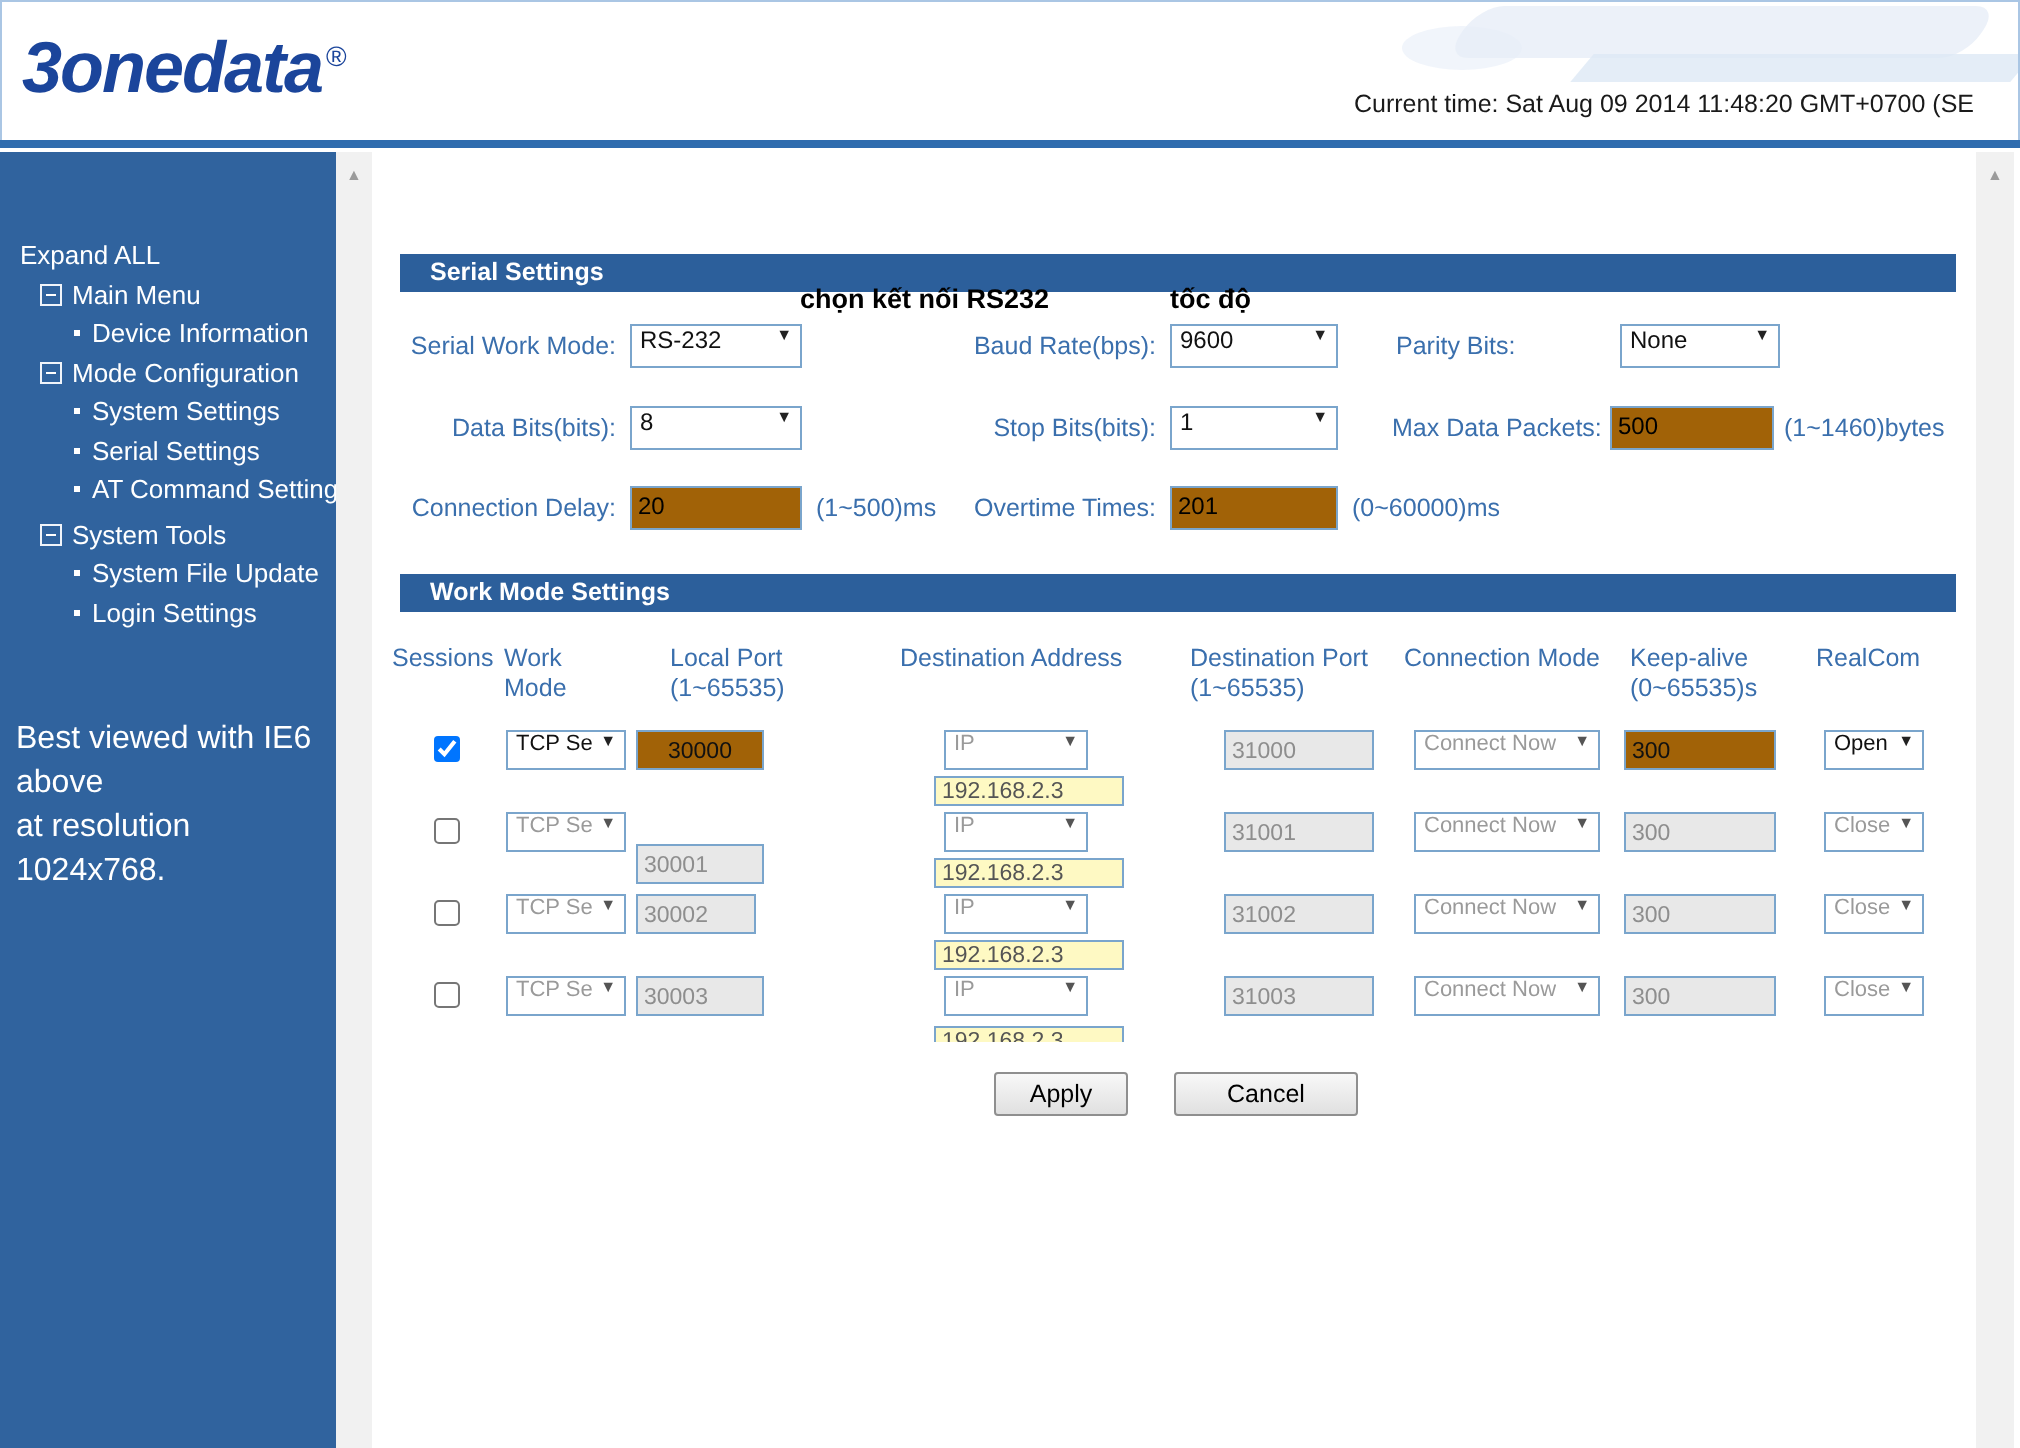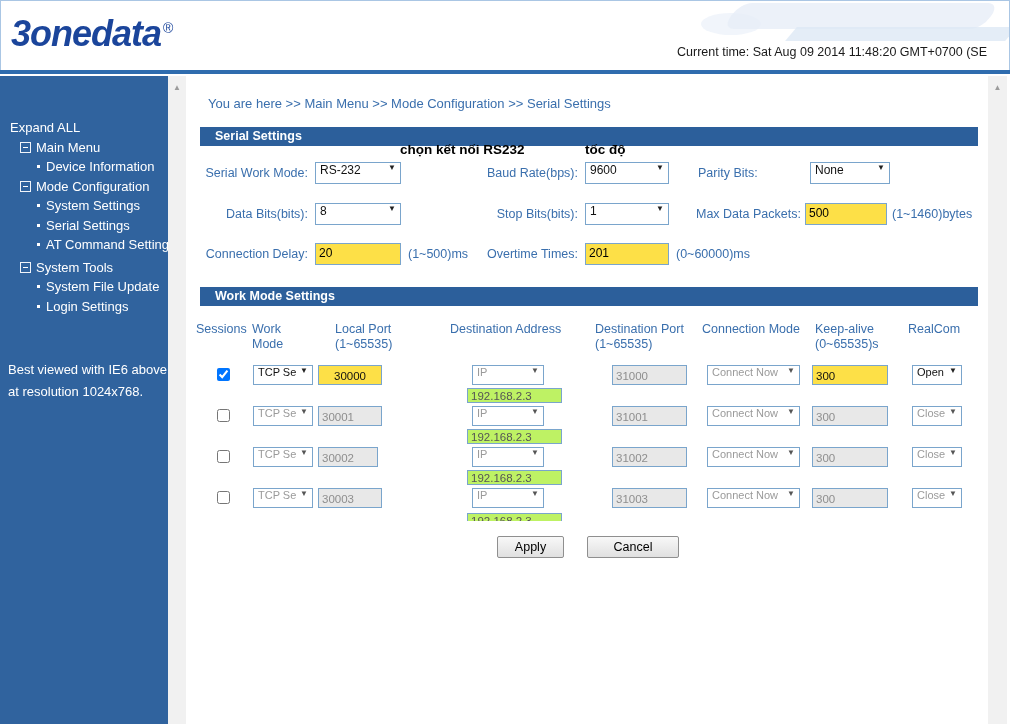--- a/index.html
+++ b/index.html
@@ -24,21 +24,21 @@
   #sidebar { position:absolute; left:0; top:76px; width:168px; height:648px; background:#30639e;
              color:#fff; font-size:13px; }
   .sb-item { position:relative; height:19.5px; line-height:19.5px; white-space:nowrap; cursor:pointer; }
   .sb-l0 { padding-left:10px; }
   .sb-l1 { padding-left:36px; }
   .sb-l2 { padding-left:46px; }
   .minus-box { position:absolute; left:20px; top:4px; width:11px; height:11px;
                border:1px solid #f0f4fa; background:#30639e; }
   .minus-box::after { content:""; position:absolute; left:2px; top:4px; width:5px; height:1px; background:#fff; }
   .sq-bullet { position:absolute; left:37px; top:8px; width:3px; height:3px; background:#fff; }
-  #sb-footer { position:absolute; left:8px; top:283px; font-size:13px; line-height:22px; color:#fff; }
+  #sb-footer { position:absolute; left:8px; top:283px; font-size:16px; line-height:22px; color:#fff; }
 
   
   .scrollbar { position:absolute; top:76px; height:648px; background:#f1f1f1; }
   #sb-left  { left:168px; width:18px; }
   #sb-right { left:988px; width:19px; }
   .sb-arrow { display:block; text-align:center; color:#9b9b9b; font-size:8px; padding-top:7px; }
 
   
   #content { position:absolute; left:186px; top:76px; width:802px; height:648px; background:#fff; }
   #breadcrumb { position:absolute; left:22px; top:20px; font-size:13px; color:#3a6fad; }
@@ -53,30 +53,30 @@
   .flabel { position:absolute; font-size:12.5px; color:#3a6fad; white-space:nowrap; }
   .r { text-align:right; }
   .hint { position:absolute; font-size:12.5px; color:#3a6fad; white-space:nowrap; }
 
   .fake-select { position:absolute; height:22px; border:1px solid #7aa5cc; background:#fff;
                  display:flex; align-items:flex-start; justify-content:space-between;
                  padding:0 4px; font-size:12px; color:#111; cursor:default; }
   .fake-select .stxt { white-space:nowrap; overflow:hidden; }
   .fake-select .arr { font-size:8px; color:#222; margin-left:3px; flex:0 0 auto; }
 
-  .txt-input { position:absolute; height:22px; border:1px solid #7aa5cc; background:#fde047;
+  .txt-input { position:absolute; height:22px; border:1px solid #7aa5cc; background:#a16207;
                font-size:12px; color:#111; padding:2px 3px 0 3px; font-family:"Liberation Sans",sans-serif; }
 
   
   .t-select { height:20px; font-size:11px; }
   .t-input  { height:20px; font-size:11.5px; }
   .gray-bg  { background:#e8e8e8 !important; color:#8e8e8e !important; }
   .gray-txt { color:#9a9a9a !important; }
   .gray-txt .arr { color:#555 !important; }
-  .ip-input { background:#bef264; color:#555; height:15px; font-size:11.5px; padding-top:1px; }
+  .ip-input { background:#fef9c3; color:#555; height:15px; font-size:11.5px; padding-top:1px; }
   .ip-clip  { position:absolute; overflow:hidden; }
   .ip-clip .ip-input { position:static; width:100%; }
 
   .thead { position:absolute; font-size:12.5px; color:#3a6fad; line-height:15px; }
   .chk { position:absolute; width:13px; height:13px; }
 
   .btn { position:absolute; height:22px; border:1px solid #8f8f8f; border-radius:2px;
          background:linear-gradient(to bottom,#f8f8f8,#e0e0e0); font-size:12.5px; color:#000;
          font-family:"Liberation Sans",sans-serif; cursor:pointer; }
 </style>
@@ -140,21 +140,20 @@
 </div>
 
 <div class="scrollbar" id="sb-left">
   <span class="sb-arrow">▲</span>
 </div>
 <div class="scrollbar" id="sb-right">
   <span class="sb-arrow">▲</span>
 </div>
 
 <div id="content">
-  <div id="breadcrumb">You are here &gt;&gt; Main Menu &gt;&gt; Mode Configuration &gt;&gt; Serial Settings</div>
 
   <div class="section-bar" id="bar-serial">
     <span>Serial Settings</span>
   </div>
 
   <div class="annot" id="annot1">chọn kết nối RS232</div>
   <div class="annot" id="annot2">tốc độ</div>
 
   <div class="flabel r" style="left:2px;top:90px;width:120px">Serial Work Mode:</div>
   <div class="fake-select" style="left:129px;top:86px;width:86px">
@@ -251,21 +250,21 @@
   <div class="fake-select t-select" style="left:726px;top:289px;width:50px">
     <span class="stxt">Open</span>
     <span class="arr">▼</span>
   </div>
 
   <input type="checkbox" class="chk" style="left: 31px; top: 333px;">
   <div class="fake-select t-select gray-txt" style="left:67px;top:330px;width:60px">
     <span class="stxt">TCP Serve</span>
     <span class="arr">▼</span>
   </div>
-  <input class="txt-input t-input gray-bg" style="left: 132px; top: 330px; width: 64px;" value="30001">
+  <input class="txt-input t-input gray-bg" style="left: 132px; top: 346px; width: 64px;" value="30001">
   <div class="fake-select t-select gray-txt" style="left:286px;top:330px;width:72px">
     <span class="stxt">IP</span>
     <span class="arr">▼</span>
   </div>
   <input class="txt-input t-input ip-input" style="left: 281px; top: 353px; width: 95px;" value="192.168.2.3">
   <input class="txt-input t-input gray-bg" style="left: 426px; top: 330px; width: 75px;" value="31001">
   <div class="fake-select t-select gray-txt" style="left:521px;top:330px;width:93px">
     <span class="stxt">Connect Now</span>
     <span class="arr">▼</span>
   </div>

